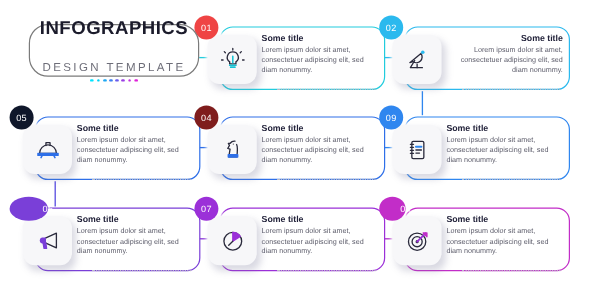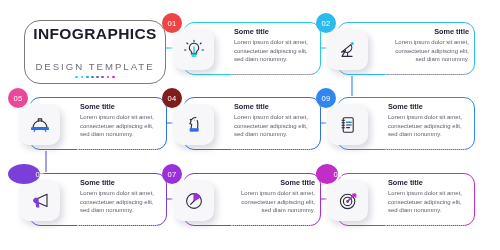--- a/index.html
+++ b/index.html
@@ -9,21 +9,21 @@
     font-family:"Liberation Sans", sans-serif;
     position:relative;
   }
   #stage { position:absolute; inset:0; }
 
   
   svg#wires { position:absolute; left:0; top:0; width:500px; height:250px; }
 
   
   .title-box {
-    position:absolute; left:24px; top:20px; width:142px; height:64px;
+    position:absolute; left:24px; top:20px; width:142px; height:44px;
     border:1.4px solid #7b7b7b; border-radius:16px;
     background:#fff; display:flex; flex-direction:column;
     align-items:center; justify-content:center; z-index:4;
   }
   .title-main {
     font-size:15.5px; font-weight:bold; letter-spacing:.4px;
     color:#1b1b2b; line-height:1;
   }
   .title-sub {
     font-size:9.6px; letter-spacing:2.0px; color:#6d6d78;
@@ -36,21 +36,21 @@
   .card {
     position:absolute; z-index:3;
     width:138px; height:53px;
     border:1.1px solid #26c6da; border-radius:11px;
     background:#ffffff;
   }
   .card .dashline {
     position:absolute; left:47px; right:7px; bottom:-1px; height:1px;
     border-bottom:1px dotted #b9b9c6;
   }
-  .card .txt { position:absolute; left:50px; top:5px; right:5px; }
+  .card .txt { position:absolute; left:34px; top:5px; right:5px; }
   .card .ttl {
     font-size:7.3px; font-weight:bold; color:#22223a; line-height:1.1;
     margin-bottom:2px;
   }
   .card .body {
     font-size:6.0px; color:#5d5d6b; line-height:1.45;
   }
 
   
   .tile {
@@ -137,21 +137,21 @@
       </svg>
     </div>
     <div class="txt">
       <div class="ttl">Some title</div>
       <div class="body">Lorem ipsum dolor sit amet, consectetuer adipiscing elit, sed diam nonummy.</div>
     </div>
     <div class="dashline"></div>
   </div>
 
   <div class="card" style="left:29px; top:97px; border-color:#2e6fe8;">
-    <div class="badge" style="background:#ec4899;">05</div>
+    <div class="badge" style="background:#0f172a;">05</div>
     <div class="tile">
       <svg width="24" height="24" viewBox="0 0 24 24" fill="none" stroke="#2a2a3c" stroke-width="1.1" stroke-linecap="round" stroke-linejoin="round">
         <path d="M5 14.8c0-3.9 3.1-7 7-7s7 3.1 7 7z"></path>
         <path d="M10.3 8.3V5.9h3.4v2.4"></path>
         <path d="M3.6 14.8h16.8v1.7H3.6z" fill="#2e6fe8" stroke="#2e6fe8"></path>
         <path d="M7.2 16.5l-1 1.8M16.8 16.5l1 1.8" stroke="#2e6fe8" stroke-width="1.3"></path>
       </svg>
     </div>
     <div class="txt">
       <div class="ttl">Some title</div>
@@ -202,21 +202,21 @@
         <path d="M7.9 13.4l.8 4.6h2.1l-.6-4.6z" fill="#7a3fd8" stroke="#7a3fd8"></path>
       </svg>
     </div>
     <div class="txt">
       <div class="ttl">Some title</div>
       <div class="body">Lorem ipsum dolor sit amet, consectetuer adipiscing elit, sed diam nonummy.</div>
     </div>
     <div class="dashline"></div>
   </div>
 
-  <div class="card" style="left:183px; top:173px; border-color:#9b30d8;text-align:right;">
+  <div class="card" style="left:183px; top:173px; border-color:#9b30d8;">
     <div class="badge" style="background:#9b30d8;">07</div>
     <div class="tile">
       <svg width="24" height="24" viewBox="0 0 24 24" fill="none" stroke="#2a2a3c" stroke-width="1.1" stroke-linecap="round" stroke-linejoin="round">
         <circle cx="12" cy="12" r="7.4"></circle>
         <path d="M12 12V4.6A7.4 7.4 0 0 1 18.2 8z" fill="#9b30d8" stroke="#9b30d8"></path>
         <path d="M12 12l-3.4 3.4"></path>
       </svg>
     </div>
     <div class="txt">
       <div class="ttl">Some title</div>

